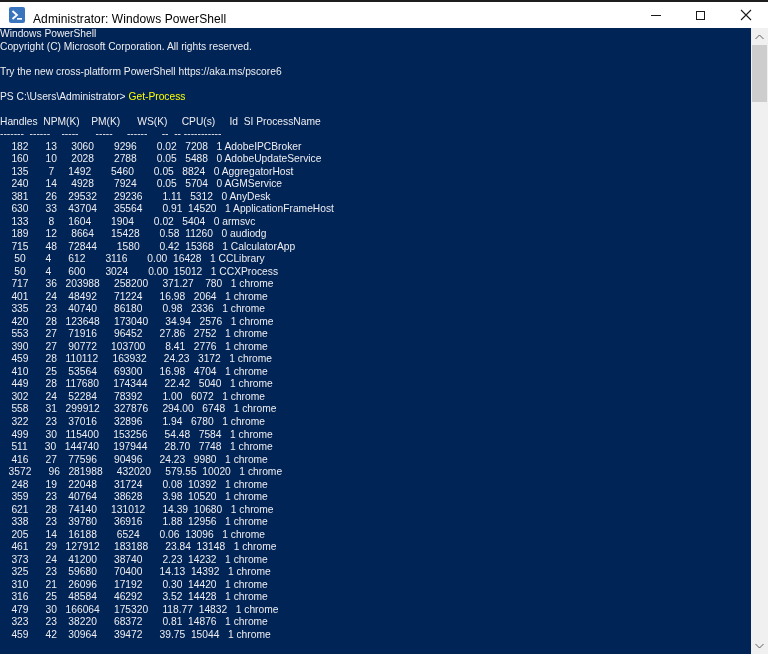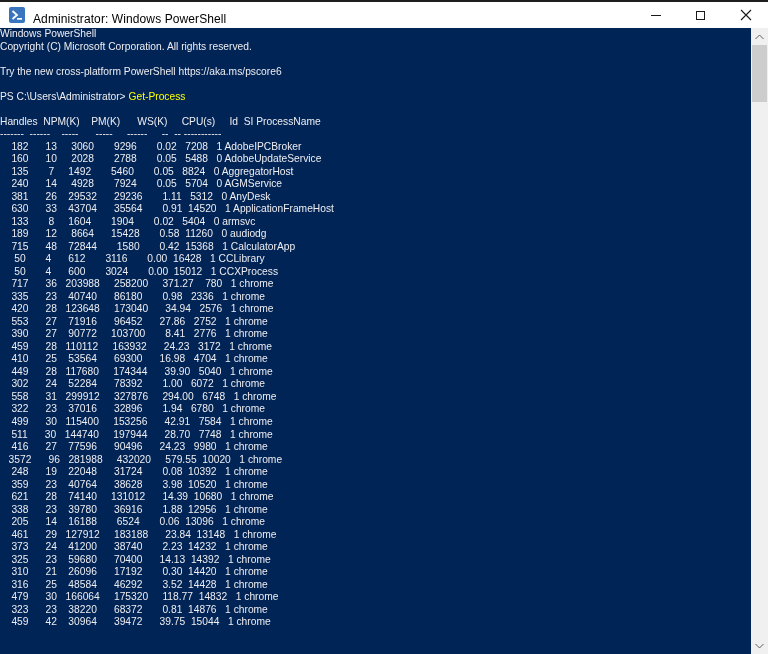--- a/index.html
+++ b/index.html
@@ -106,31 +106,32 @@
         <div class="line">    135       7     1492       5460       0.05   8824   0 AggregatorHost</div>
         <div class="line">    240      14     4928       7924       0.05   5704   0 AGMService</div>
         <div class="line">    381      26    29532      29236       1.11   5312   0 AnyDesk</div>
         <div class="line">    630      33    43704      35564       0.91  14520   1 ApplicationFrameHost</div>
         <div class="line">    133       8     1604       1904       0.02   5404   0 armsvc</div>
         <div class="line">    189      12     8664      15428       0.58  11260   0 audiodg</div>
         <div class="line">    715      48    72844       1580       0.42  15368   1 CalculatorApp</div>
         <div class="line">     50       4      612       3116       0.00  16428   1 CCLibrary</div>
         <div class="line">     50       4      600       3024       0.00  15012   1 CCXProcess</div>
         <div class="line">    717      36   203988     258200     371.27    780   1 chrome</div>
+        <div class="line">    401      24    48492      71224      16.98   2064   1 chrome</div>
         <div class="line">    335      23    40740      86180       0.98   2336   1 chrome</div>
         <div class="line">    420      28   123648     173040      34.94   2576   1 chrome</div>
         <div class="line">    553      27    71916      96452      27.86   2752   1 chrome</div>
         <div class="line">    390      27    90772     103700       8.41   2776   1 chrome</div>
         <div class="line">    459      28   110112     163932      24.23   3172   1 chrome</div>
         <div class="line">    410      25    53564      69300      16.98   4704   1 chrome</div>
-        <div class="line">    449      28   117680     174344      39.90   5040   1 chrome</div>
+        <div class="line">    449      28   117680     174344      22.42   5040   1 chrome</div>
         <div class="line">    302      24    52284      78392       1.00   6072   1 chrome</div>
         <div class="line">    558      31   299912     327876     294.00   6748   1 chrome</div>
         <div class="line">    322      23    37016      32896       1.94   6780   1 chrome</div>
-        <div class="line">    499      30   115400     153256      42.91   7584   1 chrome</div>
+        <div class="line">    499      30   115400     153256      54.48   7584   1 chrome</div>
         <div class="line">    511      30   144740     197944      28.70   7748   1 chrome</div>
         <div class="line">    416      27    77596      90496      24.23   9980   1 chrome</div>
         <div class="line">   3572      96   281988     432020     579.55  10020   1 chrome</div>
         <div class="line">    248      19    22048      31724       0.08  10392   1 chrome</div>
         <div class="line">    359      23    40764      38628       3.98  10520   1 chrome</div>
         <div class="line">    621      28    74140     131012      14.39  10680   1 chrome</div>
         <div class="line">    338      23    39780      36916       1.88  12956   1 chrome</div>
         <div class="line">    205      14    16188       6524       0.06  13096   1 chrome</div>
         <div class="line">    461      29   127912     183188      23.84  13148   1 chrome</div>
         <div class="line">    373      24    41200      38740       2.23  14232   1 chrome</div>

